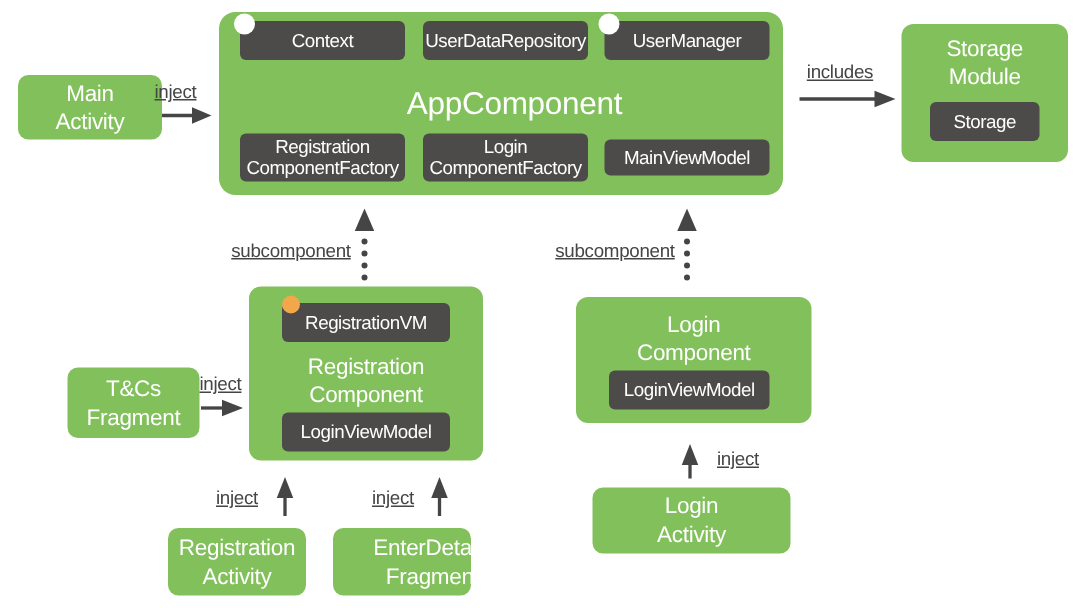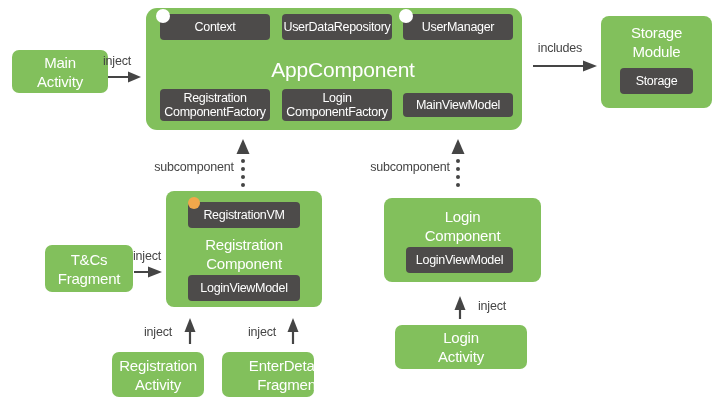--- a/index.html
+++ b/index.html
@@ -14,21 +14,21 @@
 
   .gbox{position:absolute;background:var(--green);border-radius:7px;color:#fff;
         display:flex;flex-direction:column;align-items:center;justify-content:center;
         text-align:center;font-size:15px;line-height:19px;letter-spacing:-0.2px;}
   .bigbox{position:absolute;background:var(--green);border-radius:11px;color:#fff;}
   .chip{position:absolute;background:var(--dark);border-radius:4px;color:#fff;
         display:flex;flex-direction:column;align-items:center;justify-content:center;
         text-align:center;font-size:12.5px;line-height:14px;white-space:nowrap;letter-spacing:-0.3px;}
   .bigtitle{position:absolute;left:0;right:0;text-align:center;font-size:21px;line-height:36px;letter-spacing:-0.2px;}
   .ntitle{position:absolute;left:0;right:0;text-align:center;font-size:15px;line-height:19px;letter-spacing:-0.2px;}
-  .lbl{position:absolute;color:var(--ink);font-size:12.5px;line-height:13px;text-align:center;letter-spacing:-0.2px;}
+  .lbl{position:absolute;color:var(--ink);font-size:12.5px;line-height:13px;text-align:center;letter-spacing:-0.2px;text-decoration:underline;}
   .dot{position:absolute;border-radius:50%;}
   .dot.white{width:14px;height:14px;background:#fff;}
   .dot.orange{width:12px;height:12px;background:var(--orange);}
   svg.edges{position:absolute;left:0;top:0;pointer-events:none;}
 </style>
 </head>
 <body>
 
 <div class="stage">
 

